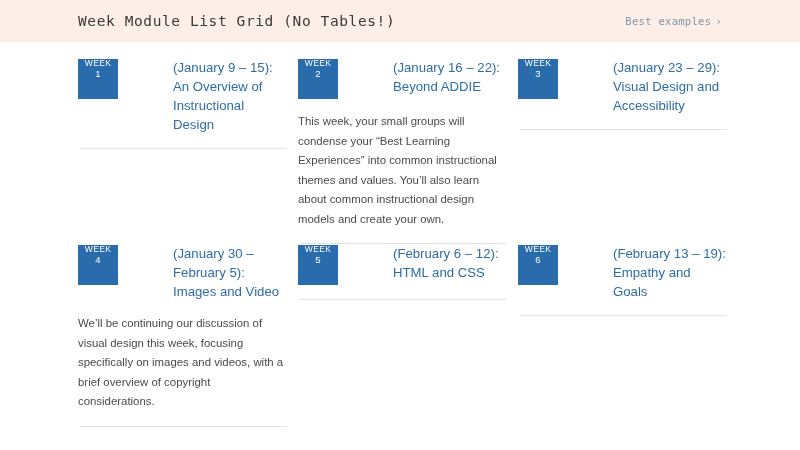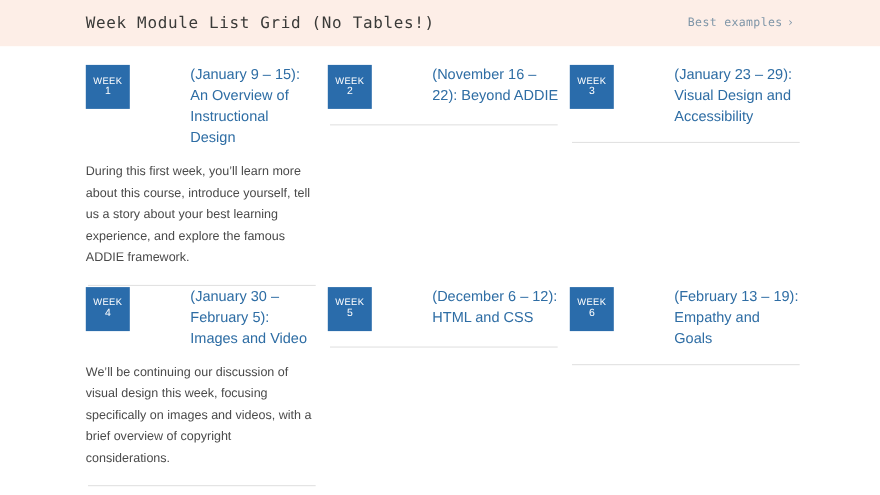--- a/index.html
+++ b/index.html
@@ -72,21 +72,20 @@
 
   .week-badge {
     flex: 0 0 auto;
     width: 40px;
     height: 40px;
     background: #2a6cab;
     color: #ffffff;
     display: flex;
     flex-direction: column;
     align-items: center;
-    justify-content: center;
     line-height: 1.15;
     margin-top: 1px;
   }
   .week-badge .badge-word {
     font-size: 8.5px;
     letter-spacing: 0.35px;
   }
   .week-badge .badge-num {
     font-size: 9.5px;
   }
@@ -134,32 +133,32 @@
 <div class="grid">
 
   <div class="week-cell row-1">
     <div class="week-head">
       <div class="week-badge">
         <span class="badge-word">WEEK</span>
         <span class="badge-num">1</span>
       </div>
       <div class="week-title">(January 9 – 15): An Overview of Instructional Design</div>
     </div>
-    <div class="week-body">During this first week, you’ll learn more about this course, introduce yourself, tell us a story about your best learning experience, and explore the famous ADDIE framework.</div>
     <hr class="week-divider">
   </div>
 
   <div class="week-cell row-1">
     <div class="week-head">
       <div class="week-badge">
         <span class="badge-word">WEEK</span>
         <span class="badge-num">2</span>
       </div>
-      <div class="week-title">(November 16 – 22): Beyond ADDIE</div>
-    </div>
+      <div class="week-title">(January 16 – 22): Beyond ADDIE</div>
+    </div>
+    <div class="week-body">This week, your small groups will condense your “Best Learning Experiences” into common instructional themes and values. You’ll also learn about common instructional design models and create your own.</div>
     <hr class="week-divider">
   </div>
 
   <div class="week-cell row-1">
     <div class="week-head">
       <div class="week-badge">
         <span class="badge-word">WEEK</span>
         <span class="badge-num">3</span>
       </div>
       <div class="week-title">(January 23 – 29): Visual Design and Accessibility</div>
@@ -178,21 +177,21 @@
     <div class="week-body">We’ll be continuing our discussion of visual design this week, focusing specifically on images and videos, with a brief overview of copyright considerations.</div>
     <hr class="week-divider">
   </div>
 
   <div class="week-cell row-2">
     <div class="week-head">
       <div class="week-badge">
         <span class="badge-word">WEEK</span>
         <span class="badge-num">5</span>
       </div>
-      <div class="week-title">(December 6 – 12): HTML and CSS</div>
+      <div class="week-title">(February 6 – 12): HTML and CSS</div>
     </div>
     <hr class="week-divider">
   </div>
 
   <div class="week-cell row-2">
     <div class="week-head">
       <div class="week-badge">
         <span class="badge-word">WEEK</span>
         <span class="badge-num">6</span>
       </div>

